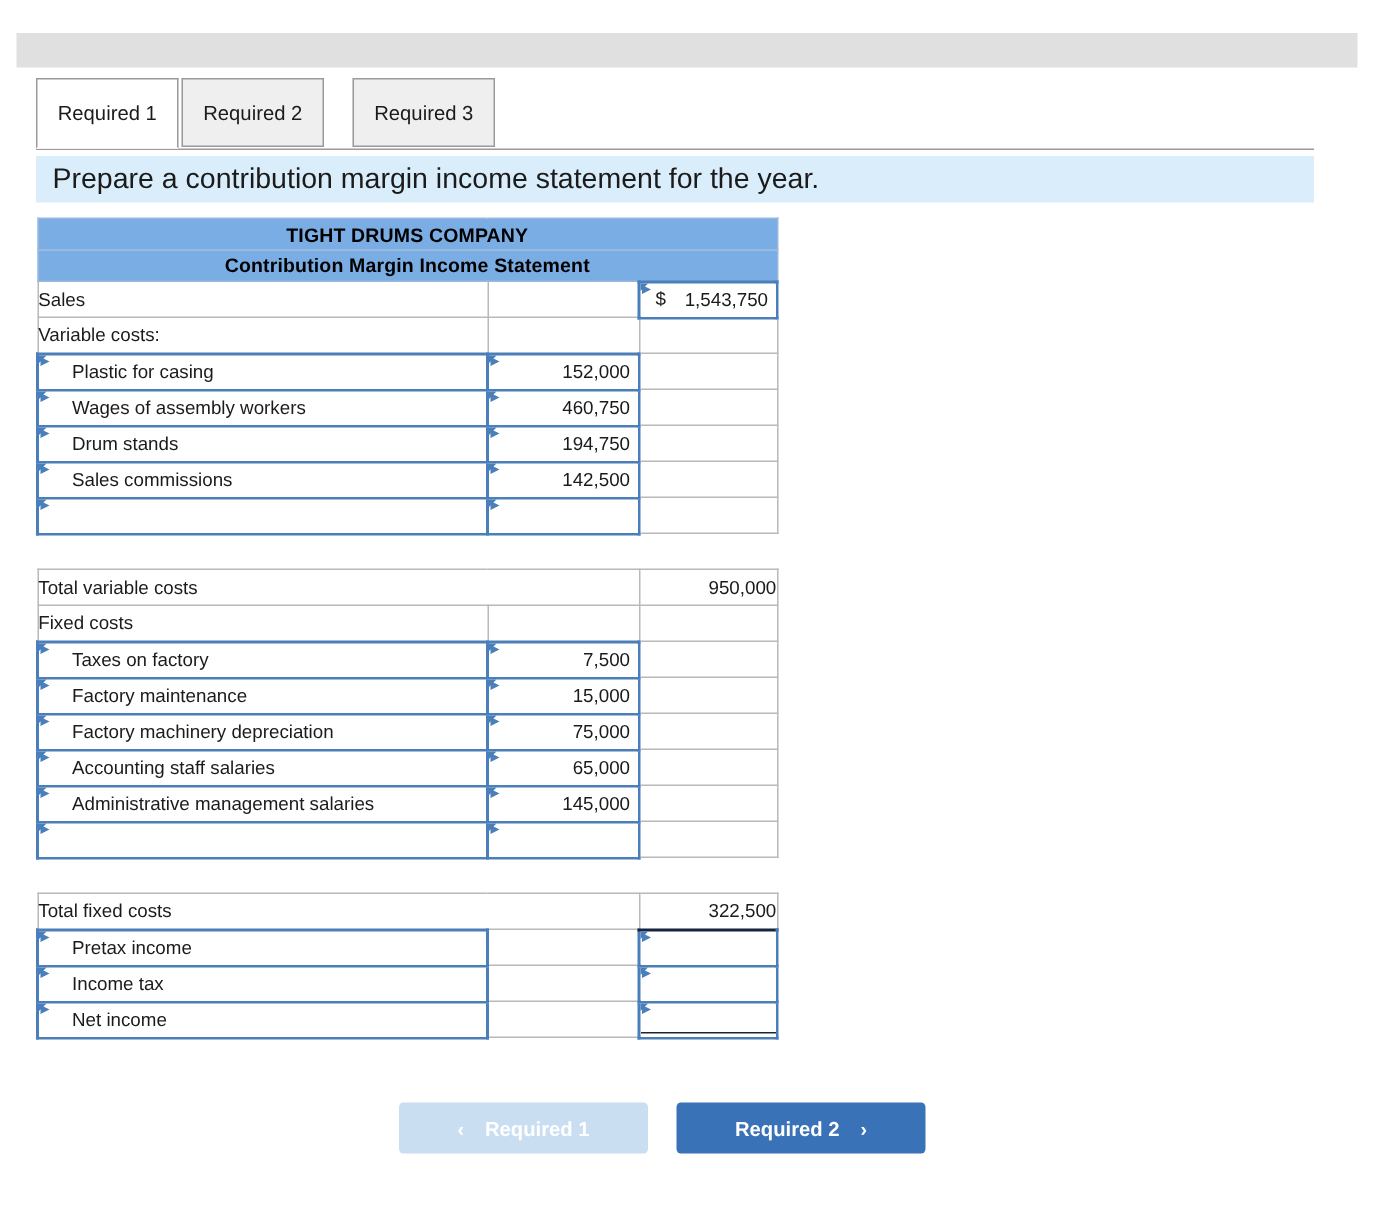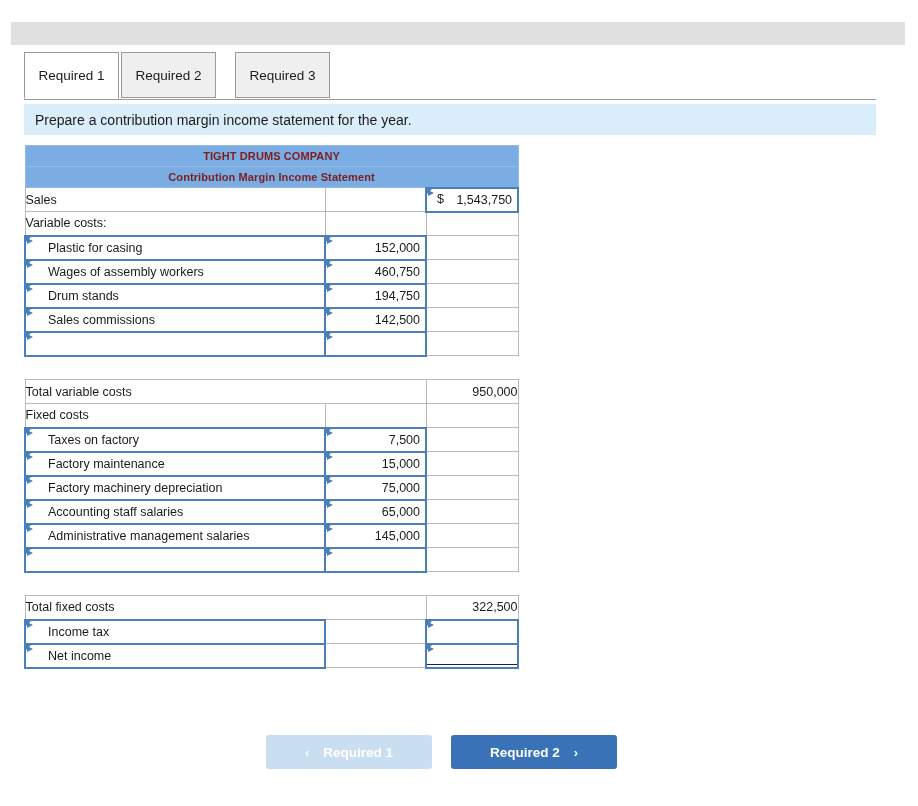--- a/index.html
+++ b/index.html
@@ -50,21 +50,21 @@
   .tab-2{left:97px;width:95px;}
   .tab-3{left:194px;width:95px;margin-left:17px;}
 
   
   .banner{
     position:absolute;left:24px;top:104px;width:852px;height:31px;
     background:#daedfb;
     display:flex;align-items:center;
     padding-left:11px;
     box-sizing:border-box;
-    font-size:14px;
+    font-size:19px;
     color:#1b1b1b;
   }
 
   
   .sheet{
     position:absolute;left:24px;top:145px;
     width:493px;
     border-collapse:collapse;
     table-layout:fixed;
     font-size:12.5px;
@@ -79,23 +79,23 @@
   col.c-label{width:300px;}
   col.c-mid{width:101px;}
   col.c-right{width:92px;}
 
   
   .hdr td{
     background:#7aade4;
     border:1px solid #9ab8dd;
     text-align:center;
     font-weight:bold;
-    color:#7f1d1d;
+    color:#000000;
     height:21px;
-    font-size:11px;
+    font-size:13px;
     letter-spacing:.1px;
   }
   .hdr.hdr-first td{font-weight:bold;}
 
   
   .txt{padding-left:6px;text-align:left;}
   .num{padding-right:6px;text-align:right;}
 
   
   .inp{
@@ -343,20 +343,29 @@
 
     <tr>
       <td class="nospace" colspan="3"></td>
     </tr>
 
     <tr>
       <td class="txt" colspan="2">Total fixed costs</td>
       <td class="num">322,500</td>
     </tr>
 
+    <tr>
+      <td class="inp">
+        <span class="cellval lbl">Pretax income</span>
+      </td>
+      <td></td>
+      <td class="inp topline">
+        <span class="cellval num"></span>
+      </td>
+    </tr>
 
     <tr>
       <td class="inp">
         <span class="cellval lbl">Income tax</span>
       </td>
       <td></td>
       <td class="inp">
         <span class="cellval num"></span>
       </td>
     </tr>

